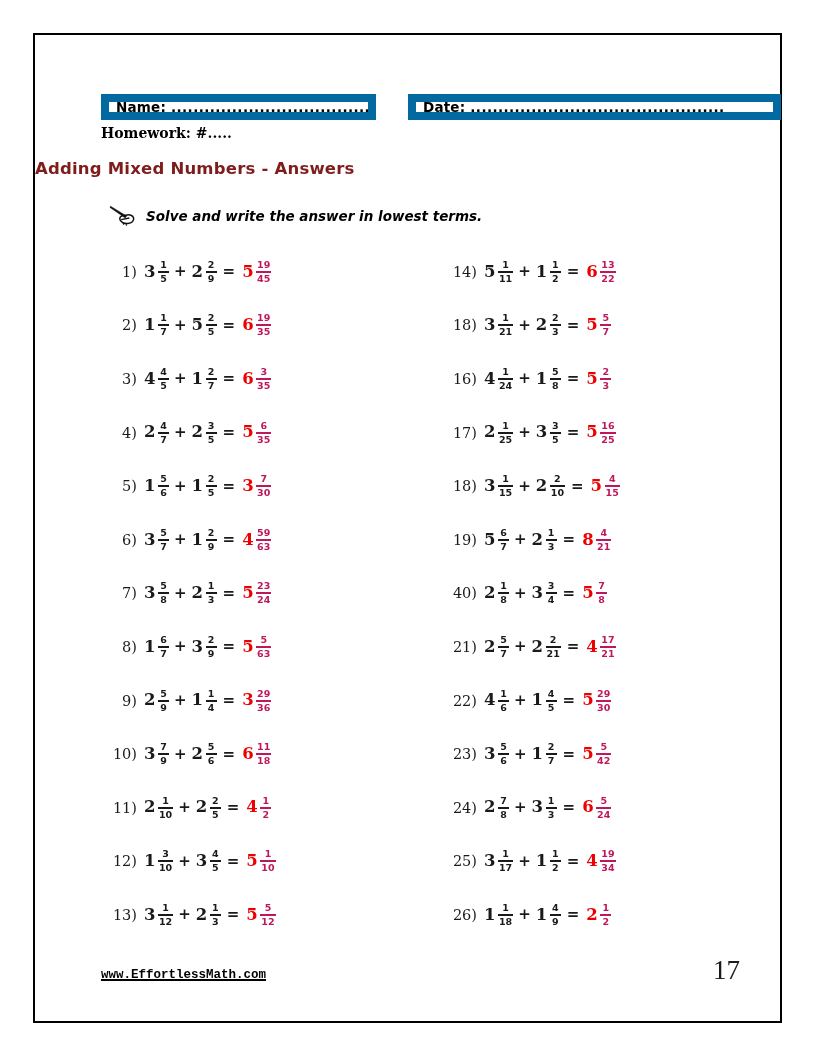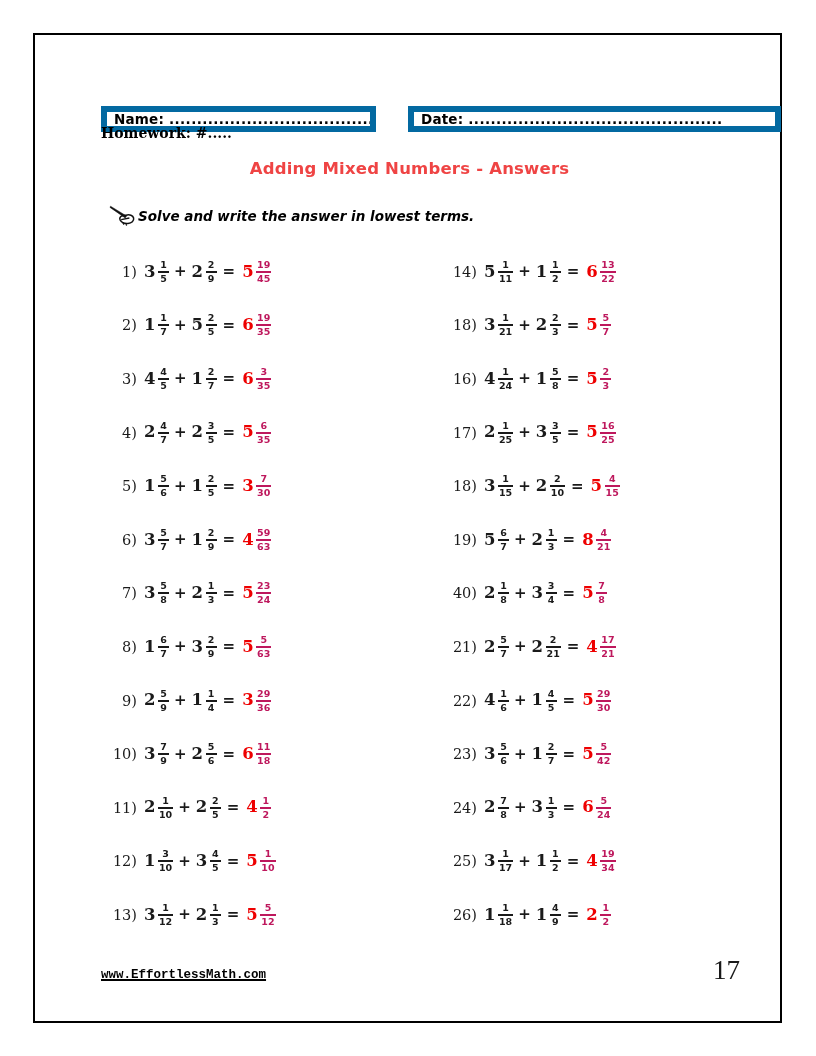--- a/index.html
+++ b/index.html
@@ -30,23 +30,23 @@
   
   #header-row {
     position: absolute;
     left: 66px;
     top: 59px;
     width: 622px;
     height: 26px;
   }
   .field-box {
     position: absolute;
-    top: 12px;
+    top: 0;
     height: 26px;
-    border: 6px solid #0369a1;
+    border: 8px solid #0369a1;
     box-sizing: border-box;
     background: #ffffff;
     display: flex;
     align-items: center;
     padding-left: 7px;
     overflow: hidden;
     white-space: nowrap;
   }
   #name-box { left: 0px; width: 275px; }
   #date-box { left: 307px; width: 373px; }
@@ -76,36 +76,36 @@
     color: #000000;
     white-space: nowrap;
   }
 
   
   #worksheet-title {
     position: absolute;
     left: 0;
     top: 124px;
     width: 749px;
-    text-align: center;
+    text-align: left;
     font-family: "DejaVu Sans", sans-serif;
     font-weight: bold;
     font-size: 16.5px;
-    color: #ef4444;
+    color: #7f1d1d;
     letter-spacing: 0.2px;
   }
 
   
   #instruction-row {
     position: absolute;
     left: 74px;
     top: 170px;
     display: flex;
     align-items: center;
-    gap: 1px;
+    gap: 9px;
   }
   #pencil-icon {
     width: 28px;
     height: 22px;
     display: block;
     flex: none;
   }
   #instruction-text {
     font-family: "DejaVu Sans", sans-serif;
     font-weight: bold;

